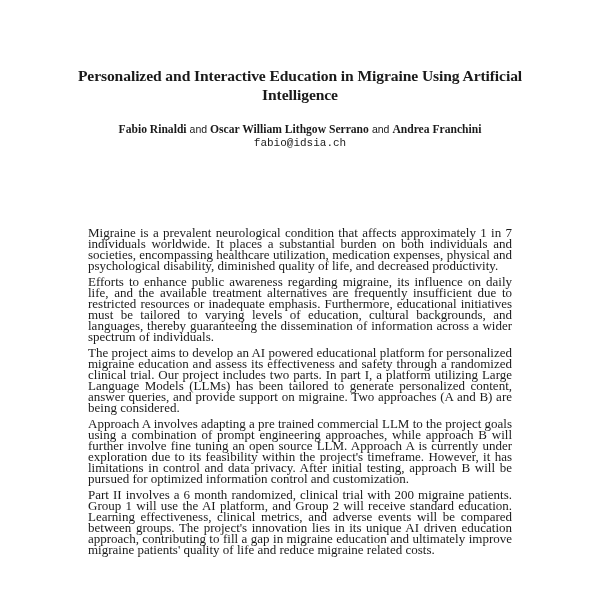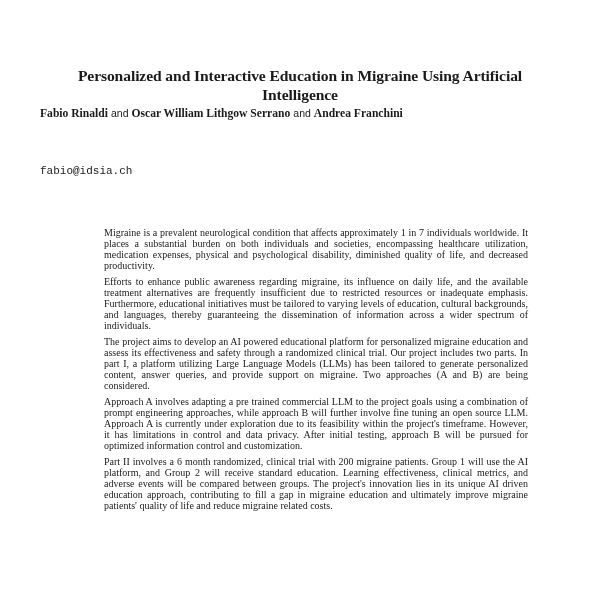--- a/index.html
+++ b/index.html
@@ -4,33 +4,33 @@
 <style>
   html, body { margin: 0; padding: 0; background: #ffffff; }
   body { width: 600px; height: 600px; position: relative; overflow: hidden; color: #1a1a1a; }
   .page { position: absolute; left: 0; top: 0; width: 496px; height: 600px; border-radius: 32px; }
   .title {
     position: absolute; left: 60px; width: 480px; top: 66px;
     text-align: center; font-family: "Liberation Serif", serif; font-weight: bold;
     font-size: 15.6px; line-height: 19px; margin: 0; letter-spacing: -0.1px;
   }
   .authors {
-    position: absolute; left: 40px; width: 520px; top: 106px;
-    font-family: "Liberation Serif", serif; font-size: 11.6px; line-height: 14px;
+    position: absolute; left: 40px; width: 520px; top: 122px;
+    text-align: center; font-family: "Liberation Serif", serif; font-size: 11.6px; line-height: 14px;
   }
   .authors .name { font-weight: bold; }
   .authors .and { font-family: "Liberation Sans", sans-serif; font-weight: normal; font-size: 10.5px; padding: 0 3px; }
-  .email { display: block; font-family: "Liberation Mono", monospace; font-size: 11px; line-height: 13px; margin-top: 44px; }
+  .email { display: block; font-family: "Liberation Mono", monospace; font-size: 11px; line-height: 13px; }
   .abstract-heading {
     position: absolute; left: 88px; width: 424px; top: 206px;
     text-align: center; font-family: "Liberation Serif", serif; font-weight: bold; font-size: 12px; margin: 0;
   }
   .abstract {
-    position: absolute; left: 104px; width: 424px; top: 227px;
-    font-family: "Liberation Serif", serif; font-size: 10px; line-height: 11px; text-align: justify;
+    position: absolute; left: 88px; width: 424px; top: 227px;
+    font-family: "Liberation Serif", serif; font-size: 13px; line-height: 11px; text-align: justify;
   }
   .abstract p { margin: 0 0 5px 0; }
 </style>
 </head>
 <body>
 
 <div class="page">
   <h1 class="title">Personalized and Interactive Education in Migraine Using Artificial Intelligence</h1>
 
   <div class="authors">

